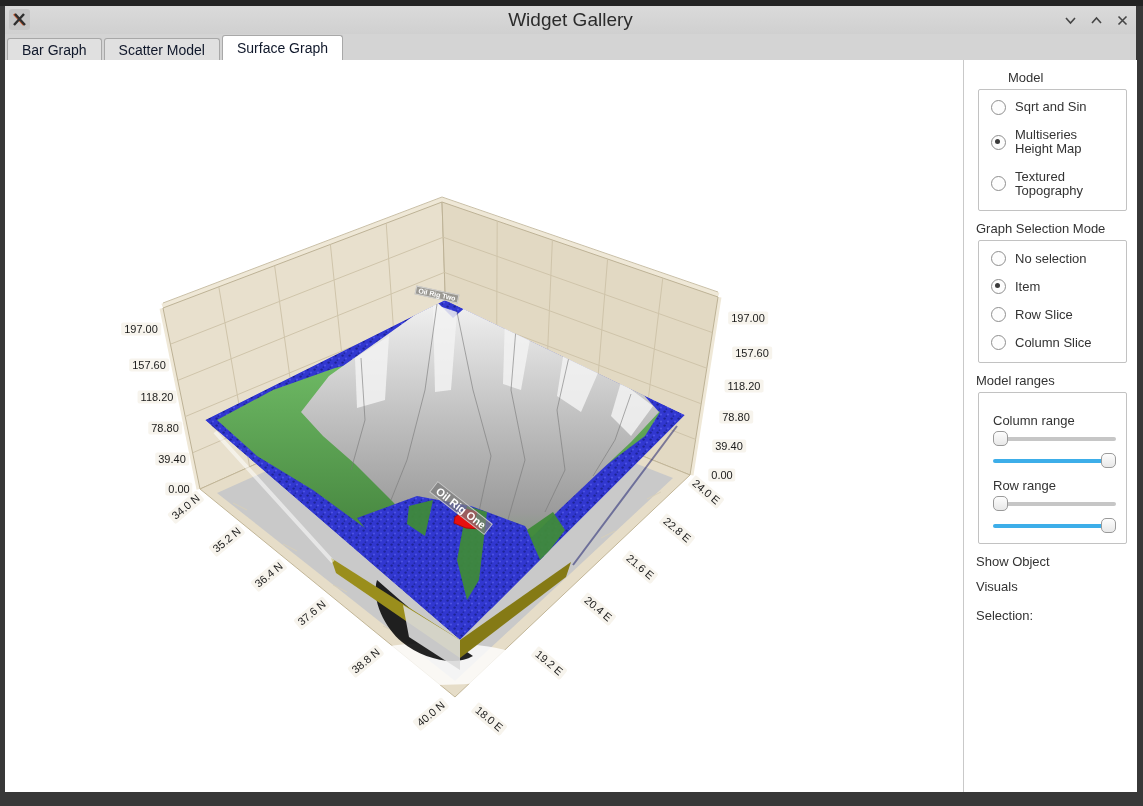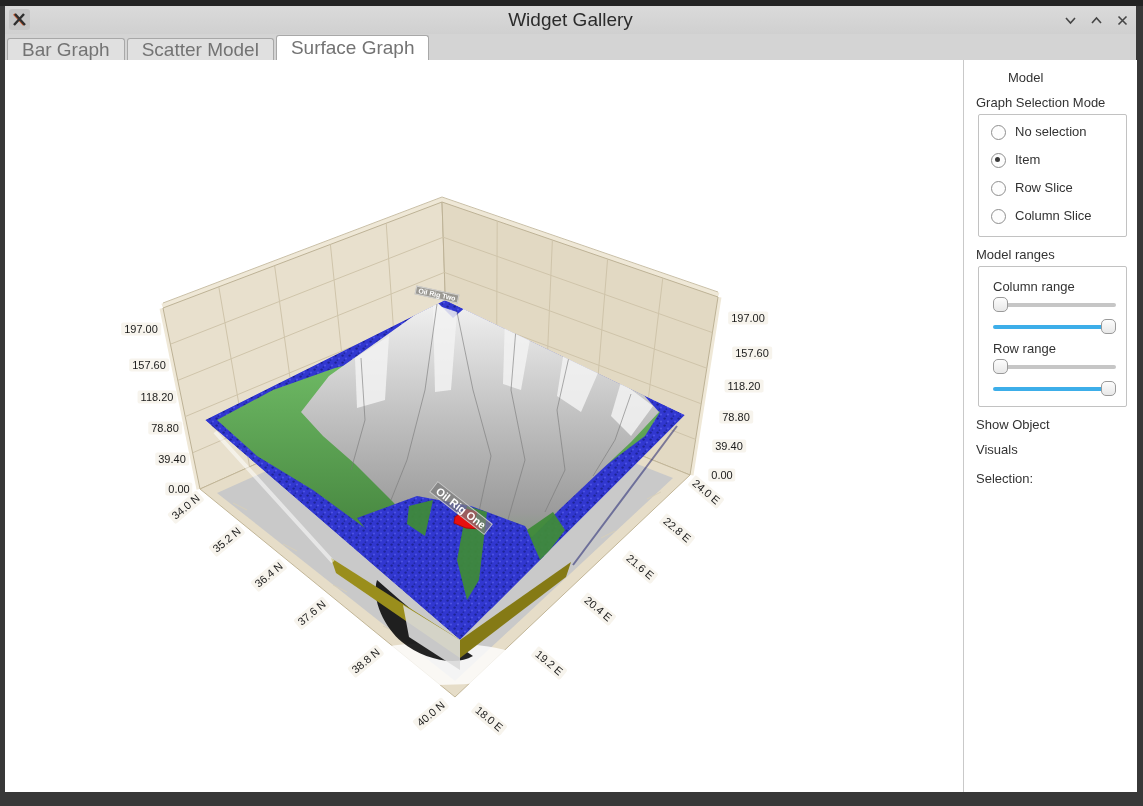--- a/index.html
+++ b/index.html
@@ -7,21 +7,21 @@
   .frame{position:absolute;left:0;top:0;width:1143px;height:806px;background:#383838;}
   .frame-top{position:absolute;left:0;top:0;width:1143px;height:6px;background:#232323;}
   
   .titlebar{position:absolute;left:5px;top:6px;width:1131px;height:28px;background:linear-gradient(#dadada,#d0d0d0);display:flex;align-items:center;}
   .win-icon{position:absolute;left:4px;top:3px;width:21px;height:21px;border-radius:3px;background:#c6c6c6;display:flex;align-items:center;justify-content:center;}
   .win-title{width:100%;text-align:center;font-size:19px;color:#2b2b2b;}
   .win-btns{position:absolute;right:6px;top:0;height:28px;display:flex;align-items:center;gap:10px;}
   .win-btn{width:16px;height:16px;display:flex;align-items:center;justify-content:center;cursor:default;}
   
   .tabbar{position:absolute;left:5px;top:34px;width:1131px;height:26px;background:#d4d4d4;display:flex;align-items:flex-end;}
-  .tab{height:21px;margin-top:2px;padding:0 14px;display:flex;align-items:center;font-size:19px;color:#737373;background:#e0e0e0;border:1px solid #a8a8a8;border-bottom:none;border-radius:3px 3px 0 0;margin-left:2px;}
+  .tab{height:21px;margin-top:2px;padding:0 14px;display:flex;align-items:center;font-size:14px;color:#0f172a;background:#e0e0e0;border:1px solid #a8a8a8;border-bottom:none;border-radius:3px 3px 0 0;margin-left:2px;}
   .tab.active{background:#ffffff;height:24px;position:relative;z-index:2;}
   
   .content{position:absolute;left:5px;top:60px;width:1131px;height:732px;background:#ffffff;border:0;}
   .chart-area{position:absolute;left:0;top:0;width:955px;height:732px;}
   .chart-area svg{position:absolute;left:0;top:0;}
   
   .tick{position:absolute;transform:translate(-50%,-50%);background:rgba(246,243,236,.92);padding:0 3px 1px 3px;border-radius:2px;font-size:11px;color:#1b1b1b;white-space:nowrap;}
   .tick.rot-n{transform:translate(-50%,-50%) rotate(-40deg);}
   .tick.rot-e{transform:translate(-50%,-50%) rotate(40deg);}
   .chart-title{position:absolute;left:340px;top:239px;width:214px;height:21px;background:rgba(95,192,160,.95);border:1px solid #ffffff;color:#fff;font-size:16px;font-weight:bold;text-align:center;line-height:21px;letter-spacing:.2px;z-index:5;}
@@ -38,21 +38,21 @@
   .radio{width:13px;height:13px;border:1px solid #8f8f8f;border-radius:50%;background:#fdfdfd;flex:0 0 13px;position:relative;}
   .radio.checked::after{content:"";position:absolute;left:3px;top:3px;width:5px;height:5px;border-radius:50%;background:#3b3b3b;}
   .cbox{width:14px;height:14px;border:1px solid #7d7d7d;border-radius:2px;background:#fff;flex:0 0 14px;display:flex;align-items:center;justify-content:center;}
   .optlabel{line-height:1.1;max-width:112px;}
   .slider{position:relative;height:15px;margin:3px 2px 7px 2px;}
   .strack{position:absolute;left:0;right:0;top:6px;height:4px;border-radius:2px;background:#c6c6c6;}
   .strack.blue{background:#3daee9;}
   .shandle{position:absolute;top:0;width:15px;height:15px;border-radius:5px;background:linear-gradient(#fdfdfd,#e8e8e8);border:1px solid #9a9a9a;box-sizing:border-box;}
   .shandle.left{left:0;}
   .shandle.right{right:0;}
-  .slider-label{margin:2px 2px 2px 2px;}
+  .slider-label{margin:10px 2px 2px 2px;}
   .sel-block{margin:12px 0 0 12px;line-height:20px;}
 </style>
 </head>
 <body>
 
 <div class="frame">
   <div class="frame-top"></div>
 
   <div class="titlebar">
     <div class="win-icon">
@@ -241,20 +241,34 @@
       <span class="tick rot-e" style="left:672px;top:470px">22.8 E</span>
       <span class="tick rot-e" style="left:635px;top:507px">21.6 E</span>
       <span class="tick rot-e" style="left:593px;top:549px">20.4 E</span>
       <span class="tick rot-e" style="left:544px;top:603px">19.2 E</span>
       <span class="tick rot-e" style="left:484px;top:659px">18.0 E</span>
     </div>
 
     <div class="panel">
 
       <div class="pgroup-label first">Model</div>
+      <div class="gbox">
+        <div class="row">
+          <span class="radio"></span>
+          <span class="optlabel">Sqrt and Sin</span>
+        </div>
+        <div class="row">
+          <span class="radio checked"></span>
+          <span class="optlabel">Multiseries Height Map</span>
+        </div>
+        <div class="row">
+          <span class="radio"></span>
+          <span class="optlabel">Textured Topography</span>
+        </div>
+      </div>
 
       <div class="pgroup-label">Graph Selection Mode</div>
       <div class="gbox">
         <div class="row">
           <span class="radio"></span>
           <span class="optlabel">No selection</span>
         </div>
         <div class="row">
           <span class="radio checked"></span>
           <span class="optlabel">Item</span>

